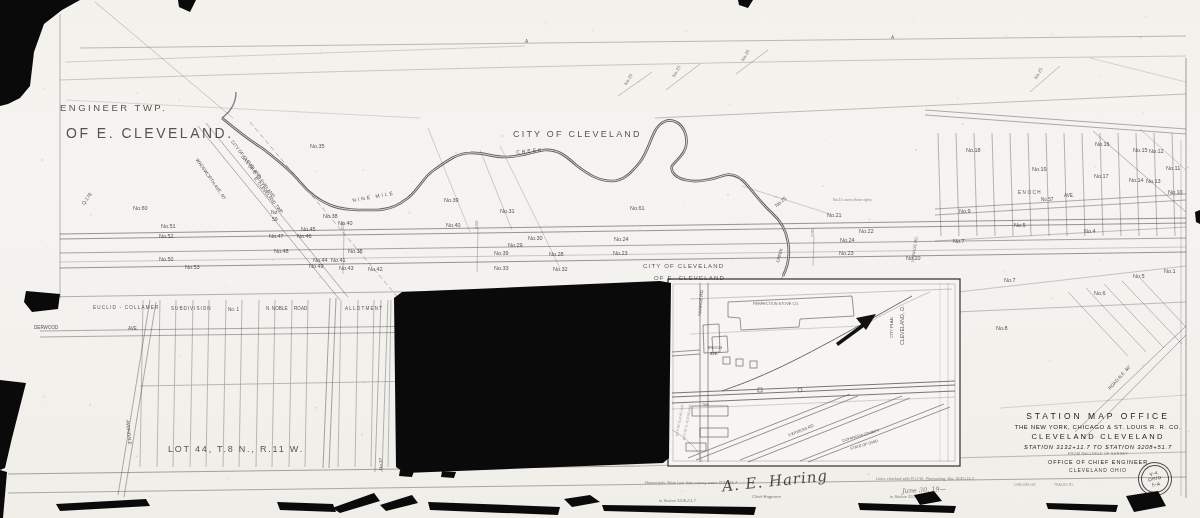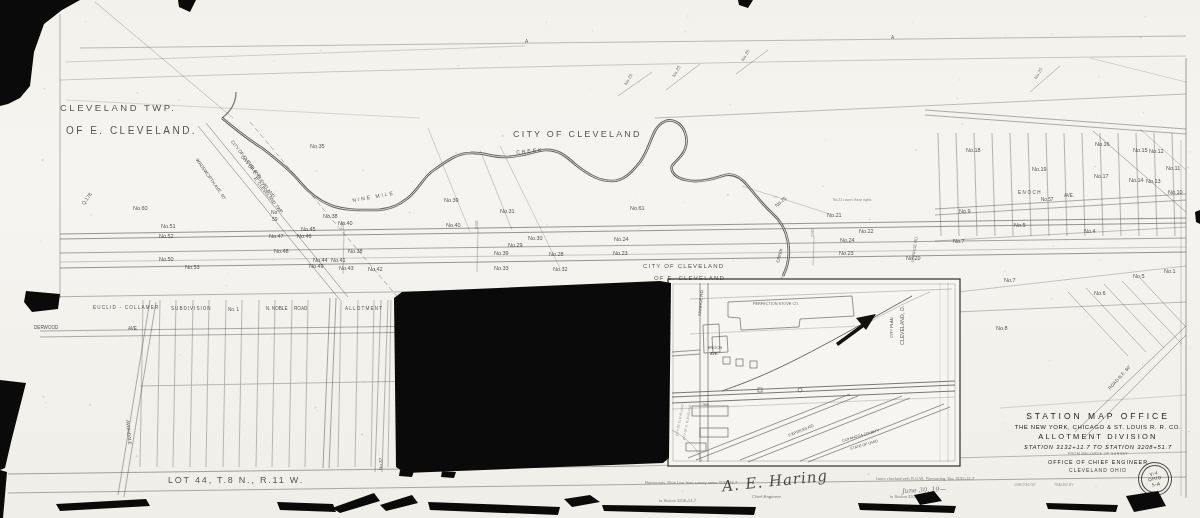--- a/index.html
+++ b/index.html
@@ -301,24 +301,24 @@
         </g>
         <g fill="#111" stroke="none">
           <path d="M836,343 L866,321 L868,324 L838,346 Z"></path>
           <polygon points="876,314 866,330 856,318"></polygon>
         </g>
       </g>
     </g>
   </svg>
 
   <div class="layer" id="labels">
-      <span class="lbl" style="left: 60px; top: 103px; font-size: 9.5px; letter-spacing: 2.5px;">CLEVELAND TWP.</span>
-      <span class="lbl" style="left: 66px; top: 126px; font-size: 10px; letter-spacing: 2.5px;">OF E. CLEVELAND.</span>
+      <span class="lbl" style="left: 60px; top: 103px; font-size: 9.5px; letter-spacing: 2.5px;">ENGINEER TWP.</span>
+      <span class="lbl" style="left: 66px; top: 126px; font-size: 14px; letter-spacing: 2.5px;">OF E. CLEVELAND.</span>
       <span class="lbl" style="left: 513px; top: 130px; font-size: 9px; letter-spacing: 2.2px;">CITY OF CLEVELAND</span>
-      <span class="lbl" style="left: 168px; top: 476px; font-size: 9px; letter-spacing: 1.8px;">LOT 44, T.8 N., R.11 W.</span>
+      <span class="lbl" style="left: 168px; top: 445px; font-size: 9px; letter-spacing: 1.8px;">LOT 44, T.8 N., R.11 W.</span>
       <span class="lbl" style="left: 643px; top: 263px; font-size: 6px; letter-spacing: 1.2px;">CITY OF CLEVELAND</span>
       <span class="lbl" style="left: 654px; top: 275px; font-size: 6px; letter-spacing: 1.2px;">OF E. CLEVELAND</span>
       <span class="lbl" style="left: 233px; top: 140px; font-size: 4.6px; transform: rotate(52deg);">CITY OF CLEVELAND</span>
       <span class="lbl" style="left: 243px; top: 155px; font-size: 4.6px; transform: rotate(52deg);">CITY OF E. CLEVELAND</span>
       <span class="lbl" style="left: 256px; top: 177px; font-size: 4.6px; transform: rotate(52deg);">E. CLEVELAND TWP.</span>
       <span class="lbl" style="left: 198px; top: 158px; font-size: 4.6px; transform: rotate(55deg);">WADSWORTH AVE. 60'</span>
       <span class="lbl" style="left: 352px; top: 198px; font-size: 5px; letter-spacing: 2px; transform: rotate(-10deg);">NINE MILE</span>
       <span class="lbl" style="left: 516px; top: 150px; font-size: 5px; letter-spacing: 2px; transform: rotate(-6deg);">CREEK</span>
       <span class="lbl" style="left: 776px; top: 262px; font-size: 4.2px; transform: rotate(-75deg);">CREEK</span>
       <span class="lbl" style="left: 310px; top: 144px; font-size: 5.5px;">No.35</span>
@@ -416,21 +416,21 @@
       <span class="lbl" style="left: 842px; top: 440px; font-size: 3.8px; transform: rotate(-16deg);">CUYAHOGA COUNTY</span>
       <span class="lbl" style="left: 850px; top: 448px; font-size: 3.8px; transform: rotate(-16deg);">STATE OF OHIO</span>
       <span class="lbl" style="left: 702px; top: 404px; font-size: 3.4px; opacity: 0.6;">THE</span>
       <span class="lbl" style="left: 676px; top: 436px; font-size: 3.2px; transform: rotate(-80deg); opacity: 0.55;">CITY OF CLEVELAND</span>
       <span class="lbl" style="left: 683px; top: 440px; font-size: 3.2px; transform: rotate(-80deg); opacity: 0.55;">CITY OF E. CLEVELAND</span>
     </div>
 
   <div class="title-block">
     <div class="tb1">STATION  MAP   OFFICE</div>
     <div class="tb2">THE NEW YORK, CHICAGO &amp; ST. LOUIS R. R. CO.</div>
-    <div class="tb3">ALLOTMENT DIVISION</div>
+    <div class="tb3">CLEVELAND CLEVELAND</div>
     <div class="tb4">STATION 3132+11.7    TO STATION 3208+51.7</div>
     <div class="tb5">FROM RECORDS OF SURVEY</div>
     <div class="tb6">OFFICE OF CHIEF  ENGINEER</div>
     <div class="tb7">CLEVELAND OHIO</div>
   </div>
 
   <div class="stamp">
     <div class="stamp-in">
       <span>V-4</span>
       <span>OHIO</span>

